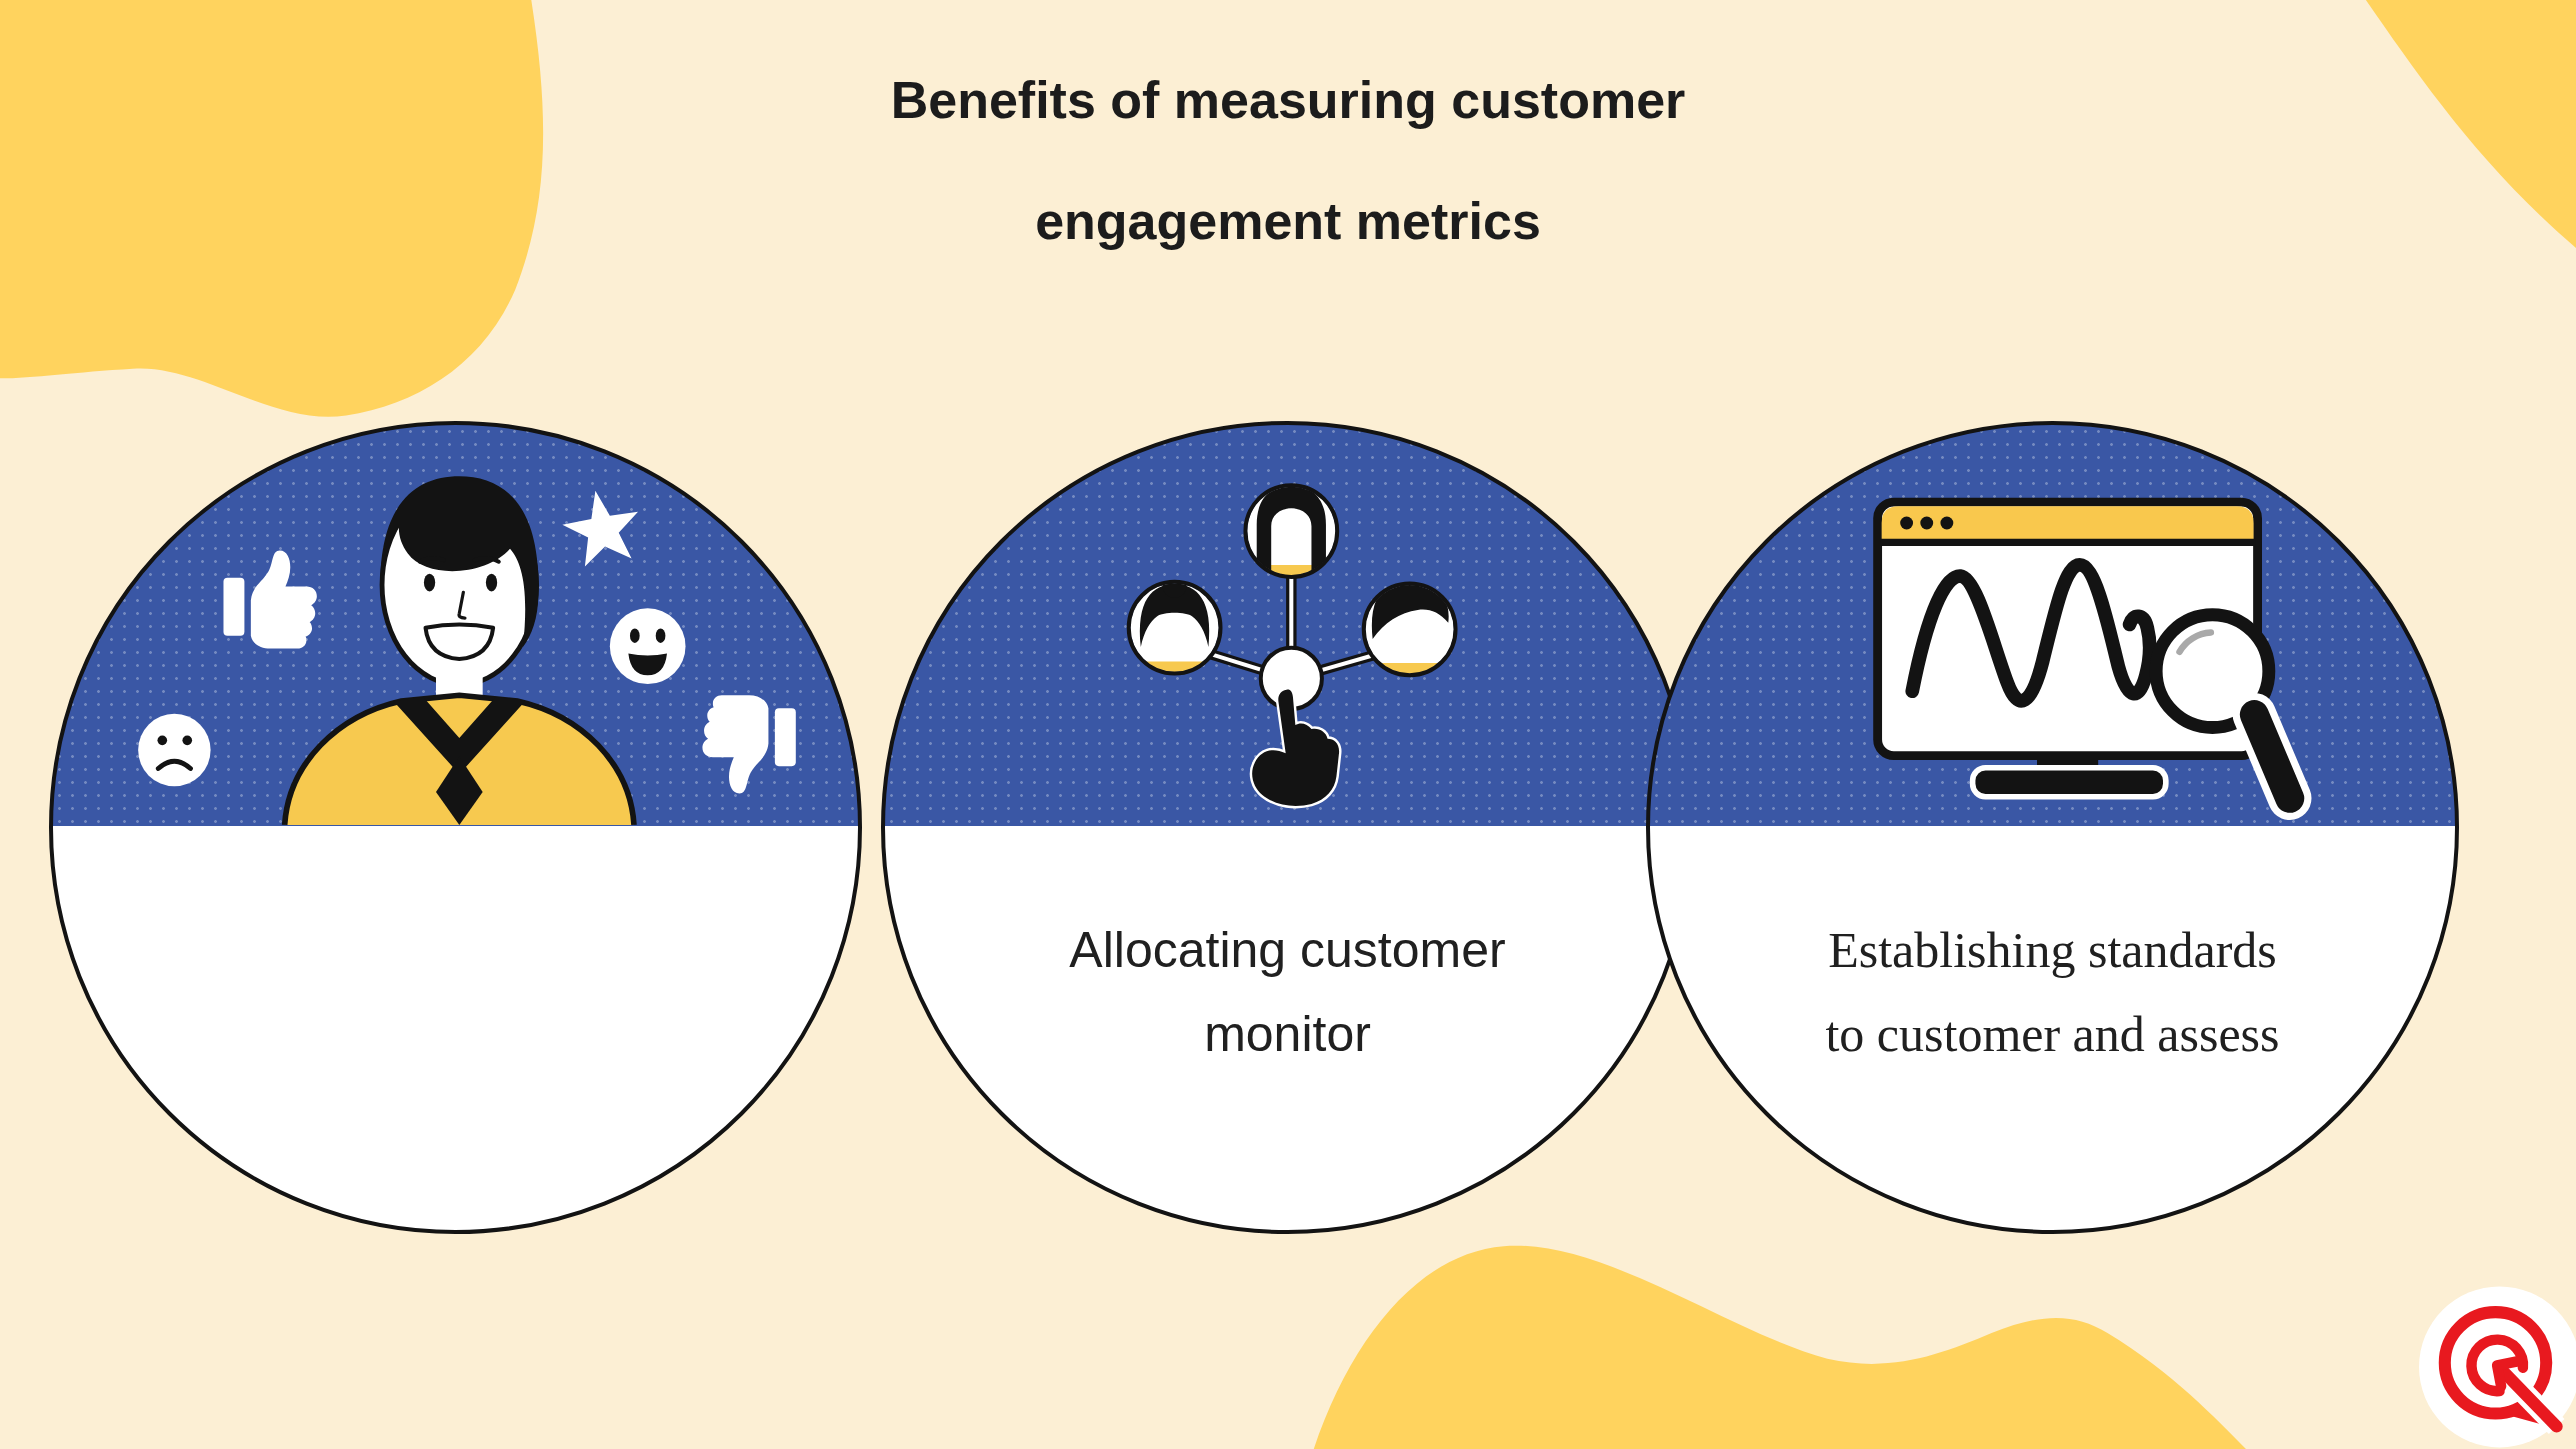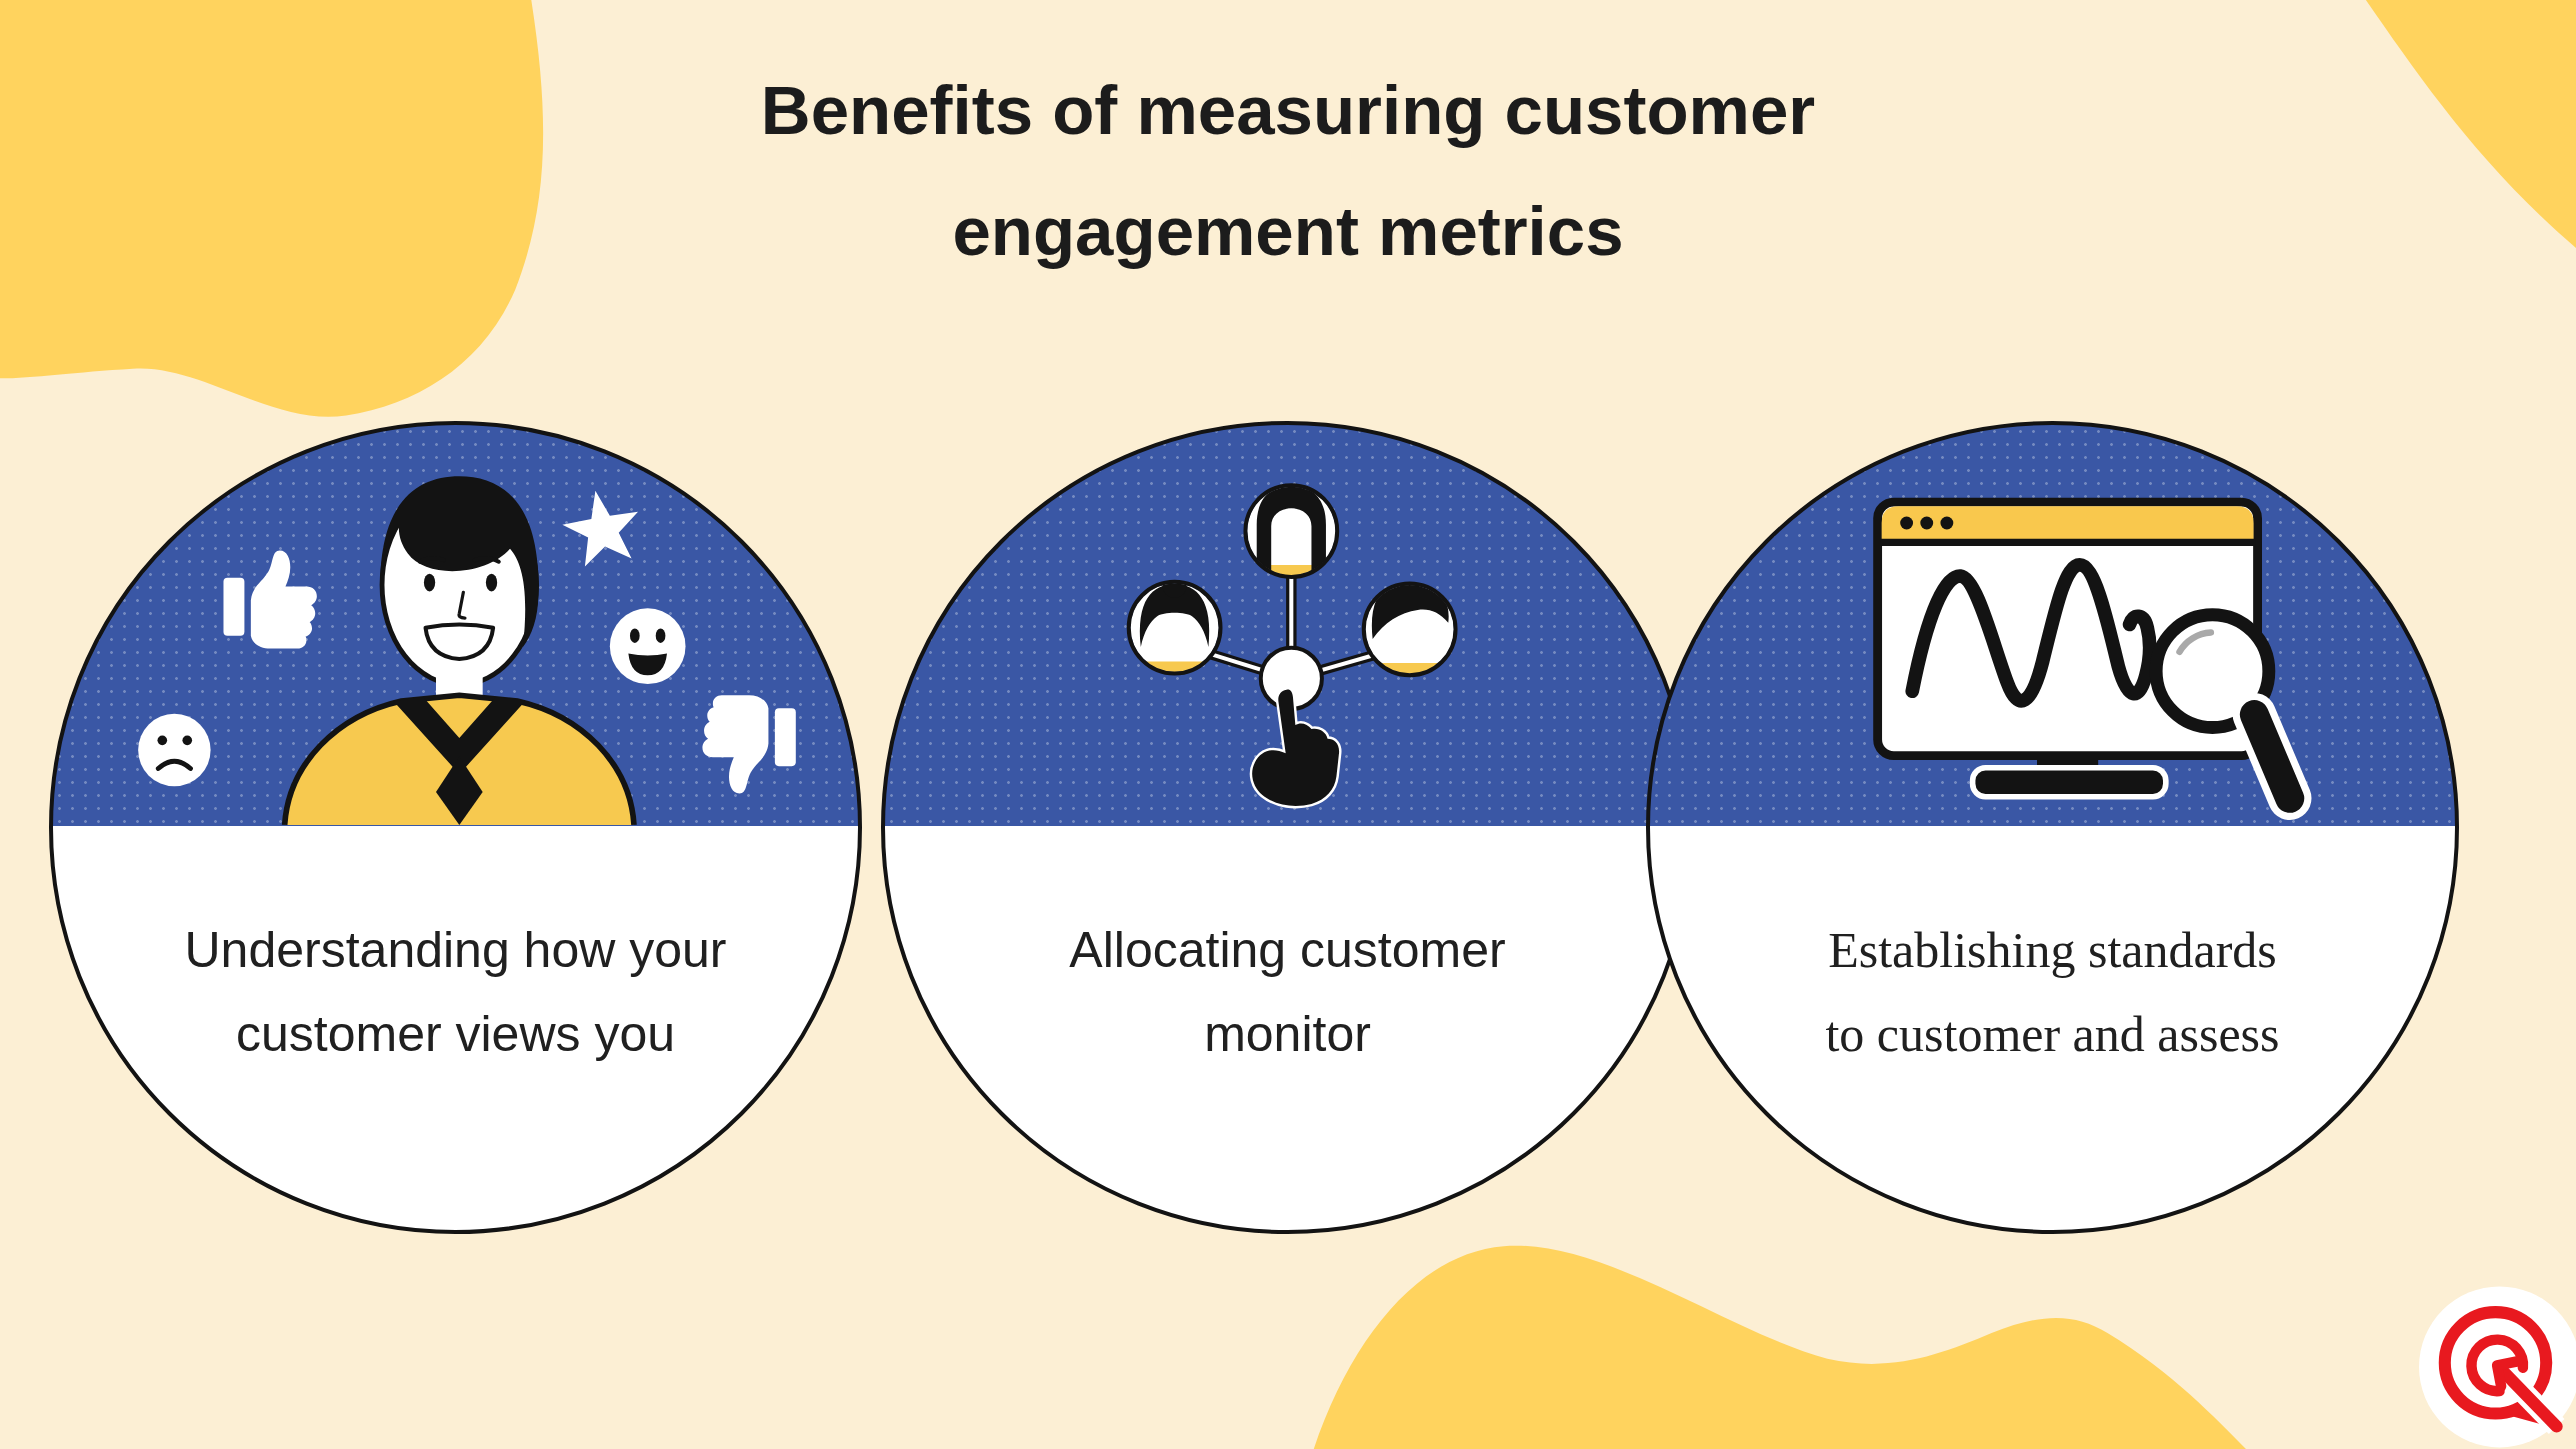--- a/index.html
+++ b/index.html
@@ -4,22 +4,22 @@
 <style>
   html,body{margin:0;padding:0;}
   body{
     width:2576px;height:1449px;overflow:hidden;position:relative;
     background:var(--cream,#FCEFD4);
     font-family:"Liberation Sans",sans-serif;
   }
   .stage{position:absolute;inset:0;}
   .bg{position:absolute;left:0;top:0;}
   .title{
-    position:absolute;left:0;right:0;top:40px;margin:10px;
-    text-align:center;font-weight:700;font-size:69px;line-height:121px;
+    position:absolute;left:0;right:0;top:40px;margin:0;
+    text-align:center;font-weight:700;font-size:52px;line-height:121px;
     color:#1c1c1c;letter-spacing:0;
   }
   .title span{display:block;}
   .circle{
     position:absolute;top:421px;width:813px;height:813px;
     box-sizing:border-box;border:4.8px solid #131313;border-radius:50%;
     background:linear-gradient(180deg,var(--blue,#3A57A5) 0 49.8%,#ffffff 49.8%);
     overflow:hidden;
   }
   
@@ -98,24 +98,20 @@
         <ellipse cx="474" cy="202" rx="7" ry="11" fill="#131313"></ellipse>
         <ellipse cx="551" cy="202" rx="7" ry="11" fill="#131313"></ellipse>
         <path d="M516,214 L511,240 Q509,246 518,246" fill="none" stroke="#131313" stroke-width="4" stroke-linecap="round"></path>
         <path d="M469,258 Q511,250 553,258 Q549,294 511,297 Q473,294 469,258 Z" fill="#fff" stroke="#131313" stroke-width="5" stroke-linejoin="round"></path>
         <rect x="482" y="300" width="58" height="48" fill="#fff"></rect>
         <path d="M294,503 C299,427 359,367 439,349 L511,342 L583,349 C663,367 723,427 728,503" fill="var(--shirt)" stroke="#131313" stroke-width="7"></path>
         <path fill="#131313" d="M429,349 L511,440 L593,349 L556,344 L511,395 L466,344 Z"></path>
         <path fill="#131313" d="M511,418 L540,462 L511,503 L482,462 Z"></path>
       </g>
     </svg>
-    <div class="caption">
-      <span>Understanding how your</span>
-      <span>customer views you</span>
-    </div>
   </div>
 
   <div class="circle c2">
     <svg class="illus" viewBox="0 0 1010 1010">
       <defs>
         <clipPath id="av1">
             <circle cx="511" cy="138" r="55"></circle>
           </clipPath>
         <clipPath id="av2">
             <circle cx="366" cy="258" r="55"></circle>

